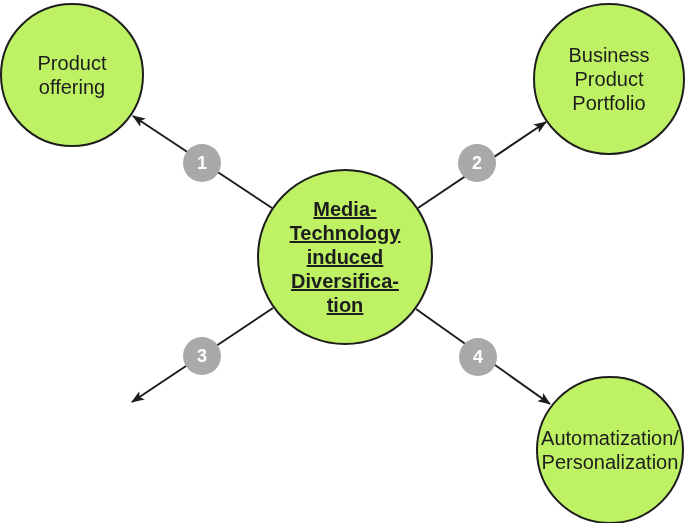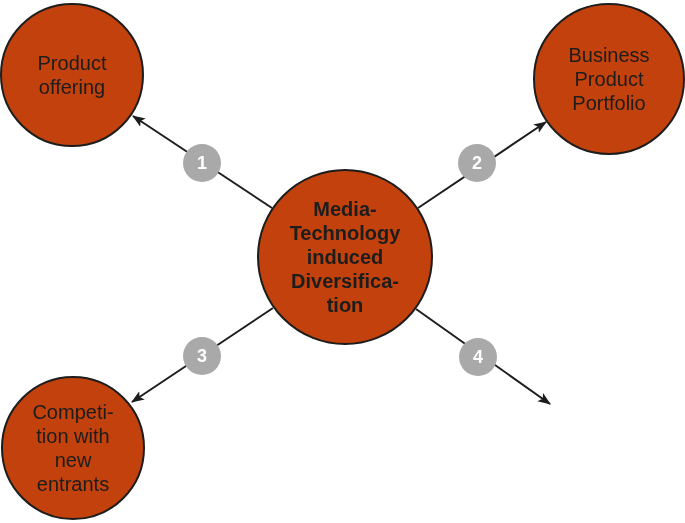--- a/index.html
+++ b/index.html
@@ -24,34 +24,34 @@
   }
   .edge-line {
     stroke: #1d1d1d;
     stroke-width: 2;
   }
   .node {
     position: absolute;
     box-sizing: border-box;
     border: 2px solid #1d1d1d;
     border-radius: 50%;
-    background: #c2410c;
+    background: #bef264;
     display: flex;
     align-items: center;
     justify-content: center;
     text-align: center;
   }
   .node .label {
     white-space: pre-line;
     font-size: 20px;
     line-height: 1.2;
     color: #1d1d1d;
   }
   .node-center { left: 257px; top: 169px; width: 176px; height: 176px; }
-  .node-center .label { font-weight: bold; }
+  .node-center .label { font-weight: bold; text-decoration: underline; }
   .node-product { left: 0px;   top: 3px;   width: 144px; height: 144px; }
   .node-business { left: 533px; top: 3px;   width: 152px; height: 152px; }
   .node-competition { left: 1px;   top: 376px; width: 144px; height: 144px; }
   .node-automatization { left: 536px; top: 376px; width: 148px; height: 148px; }
   .badge {
     position: absolute;
     width: 38px;
     height: 38px;
     border-radius: 50%;
     background: #a9a9a9;
@@ -98,27 +98,25 @@
     <span class="label">Product
 offering</span>
   </div>
 
   <div class="node node-business">
     <span class="label">Business
 Product
 Portfolio</span>
   </div>
 
-  <div class="node node-competition">
-    <span class="label">Competi-
-tion with
-new
-entrants</span>
+
+  <div class="node node-automatization">
+    <span class="label">Automatization/
+Personalization</span>
   </div>
-
 
   <div class="badge badge-1">
     <span class="num">1</span>
   </div>
   <div class="badge badge-2">
     <span class="num">2</span>
   </div>
   <div class="badge badge-3">
     <span class="num">3</span>
   </div>

